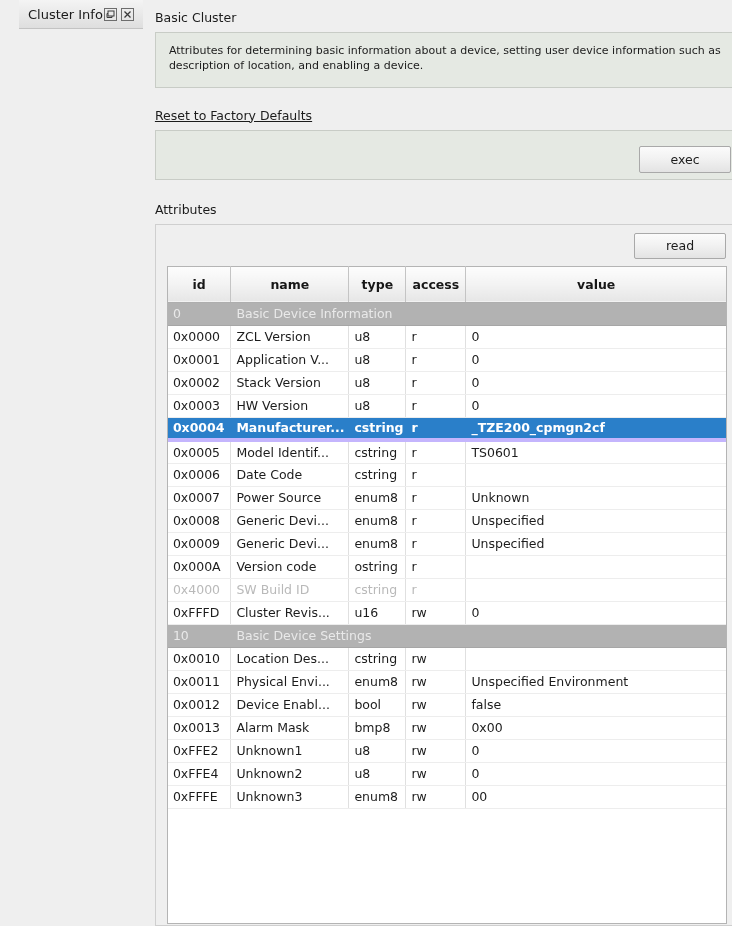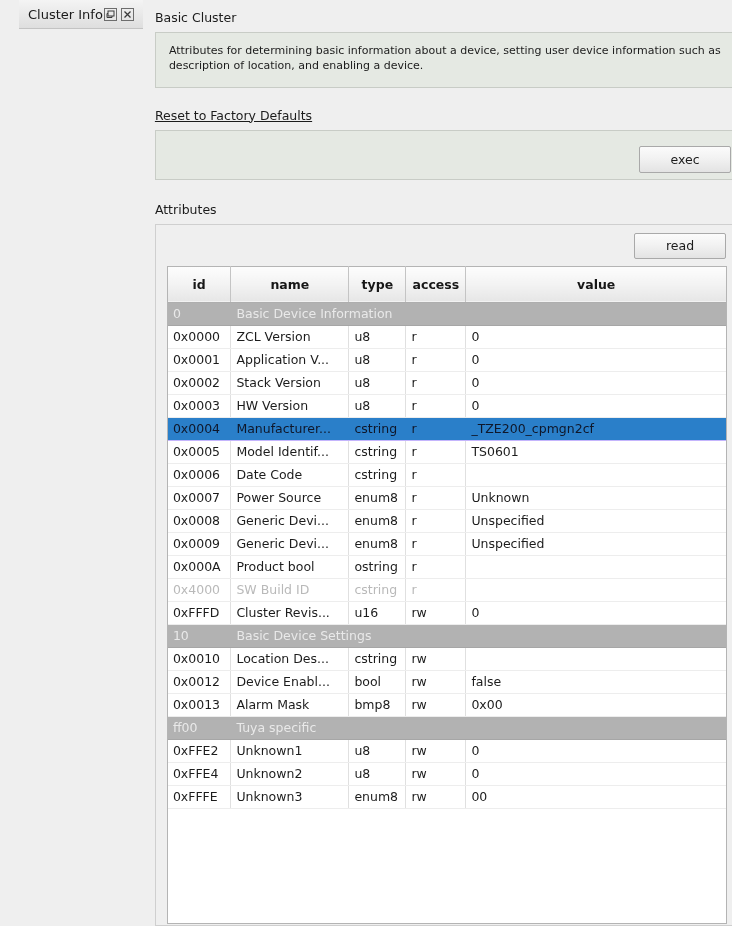--- a/index.html
+++ b/index.html
@@ -184,23 +184,24 @@
   tr.group td {
     background: #b2b2b2;
     color: #e9e9e9;
     border-right: 1px solid #b2b2b2;
     border-bottom: 1px solid #a6a6a6;
   }
 
   
   tr.selected td {
     background: #2a7fc9;
-    color: #0f172a;
+    color: #ffffff;
     border-right: 1px solid #2a7fc9;
-    border-bottom: 1px solid #c4b5fd;
+    border-bottom: 4px solid #c4b5fd;
+    font-weight: bold;
   }
 
   
   tr.disabled td { color: #b9b9b9; }
 
   
   tr.filler td {
     border-right: none;
     border-bottom: none;
     background: #ffffff;
@@ -342,21 +343,21 @@
               </tr>
               <tr>
                 <td class="c-id">0x0009</td>
                 <td class="c-name">Generic Devi...</td>
                 <td class="c-type">enum8</td>
                 <td class="c-access">r</td>
                 <td class="c-value">Unspecified</td>
               </tr>
               <tr>
                 <td class="c-id">0x000A</td>
-                <td class="c-name">Product bool</td>
+                <td class="c-name">Version code</td>
                 <td class="c-type">ostring</td>
                 <td class="c-access">r</td>
                 <td class="c-value"></td>
               </tr>
               <tr class="disabled">
                 <td class="c-id">0x4000</td>
                 <td class="c-name">SW Build ID</td>
                 <td class="c-type">cstring</td>
                 <td class="c-access">r</td>
                 <td class="c-value"></td>
@@ -373,36 +374,39 @@
                 <td colspan="4">Basic Device Settings</td>
               </tr>
               <tr>
                 <td class="c-id">0x0010</td>
                 <td class="c-name">Location Des...</td>
                 <td class="c-type">cstring</td>
                 <td class="c-access">rw</td>
                 <td class="c-value"></td>
               </tr>
               <tr>
+                <td class="c-id">0x0011</td>
+                <td class="c-name">Physical Envi...</td>
+                <td class="c-type">enum8</td>
+                <td class="c-access">rw</td>
+                <td class="c-value">Unspecified Environment</td>
+              </tr>
+              <tr>
                 <td class="c-id">0x0012</td>
                 <td class="c-name">Device Enabl...</td>
                 <td class="c-type">bool</td>
                 <td class="c-access">rw</td>
                 <td class="c-value">false</td>
               </tr>
               <tr>
                 <td class="c-id">0x0013</td>
                 <td class="c-name">Alarm Mask</td>
                 <td class="c-type">bmp8</td>
                 <td class="c-access">rw</td>
                 <td class="c-value">0x00</td>
-              </tr>
-              <tr class="group">
-                <td class="c-id">ff00</td>
-                <td colspan="4">Tuya specific</td>
               </tr>
               <tr>
                 <td class="c-id">0xFFE2</td>
                 <td class="c-name">Unknown1</td>
                 <td class="c-type">u8</td>
                 <td class="c-access">rw</td>
                 <td class="c-value">0</td>
               </tr>
               <tr>
                 <td class="c-id">0xFFE4</td>

